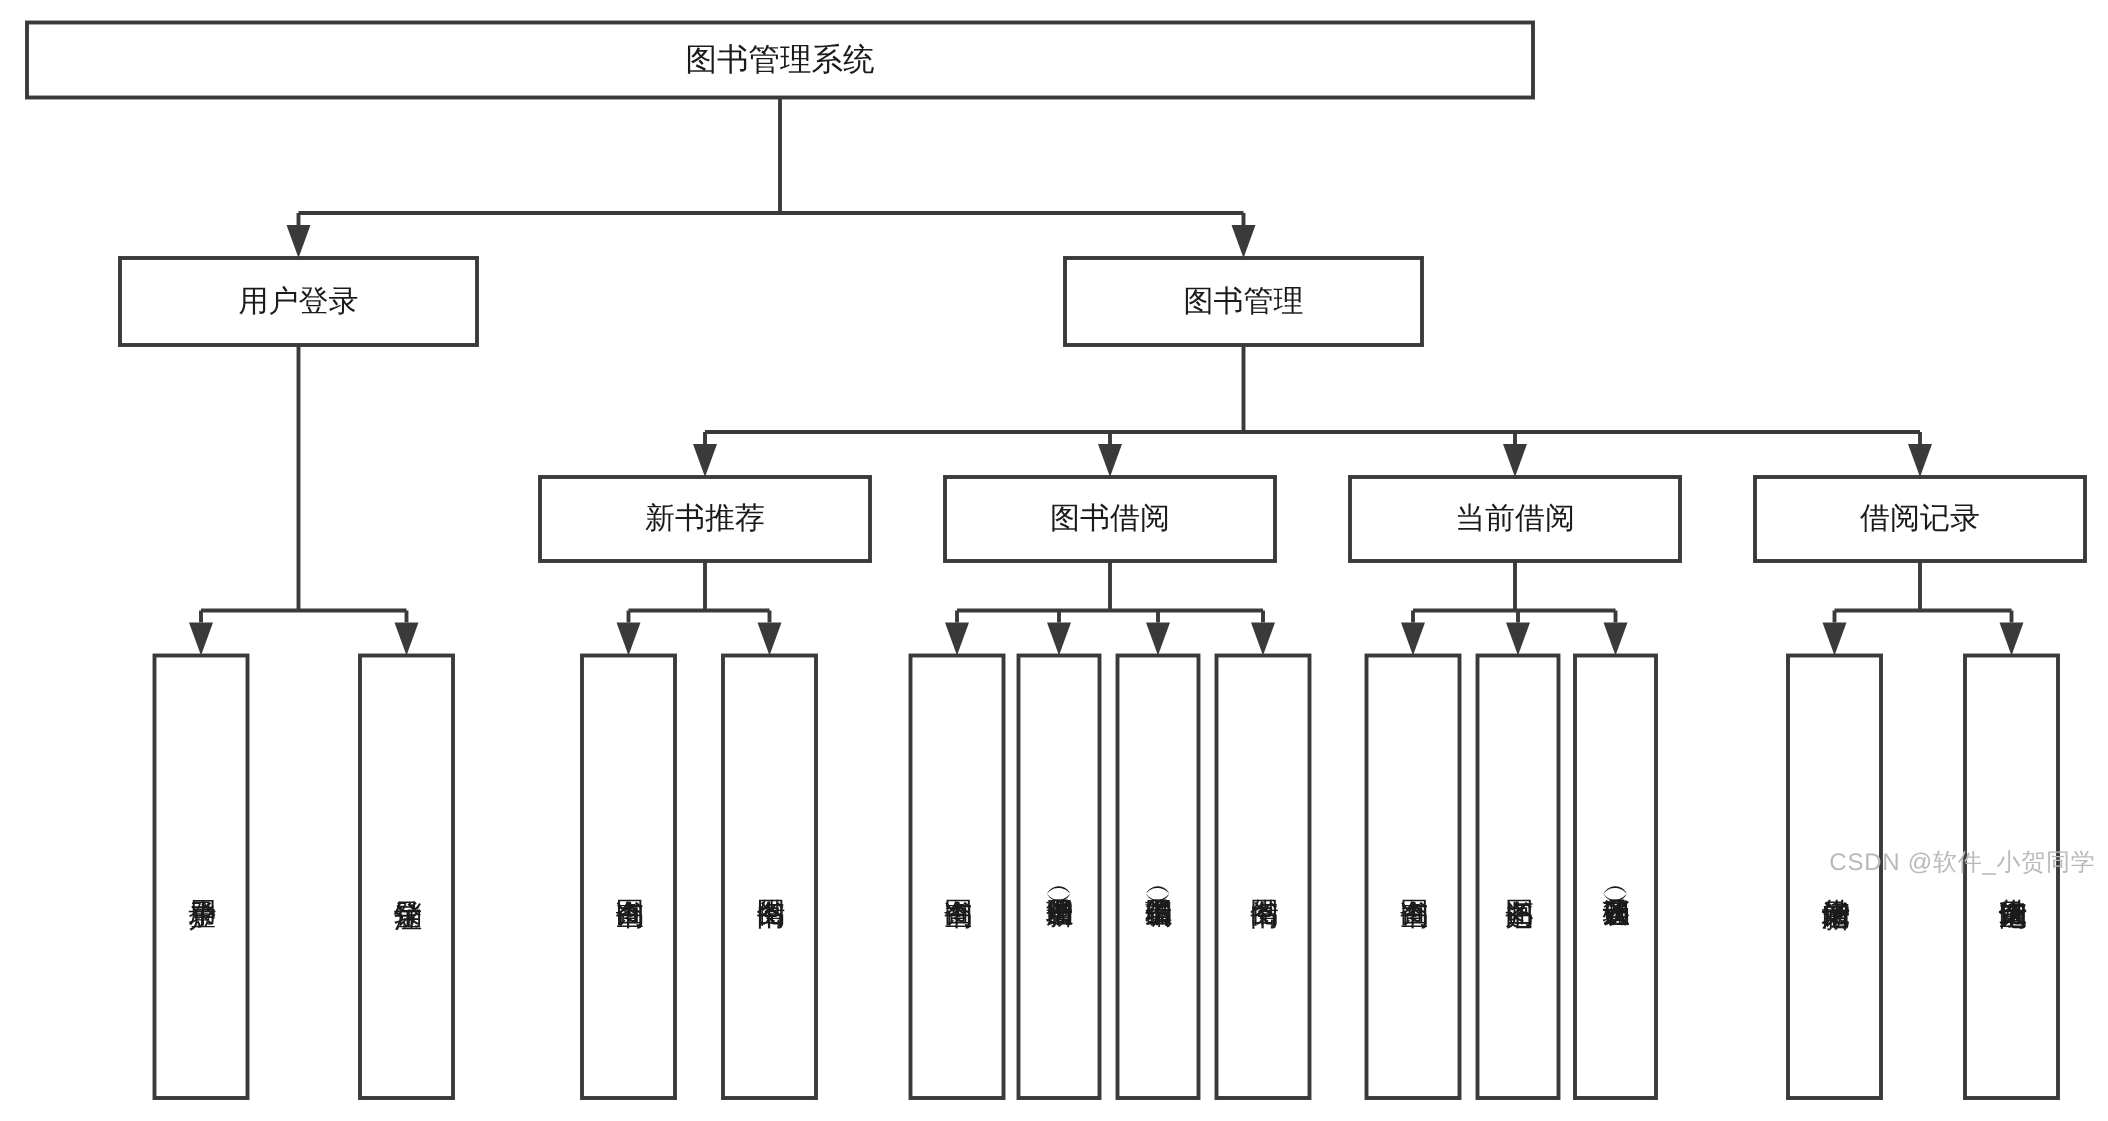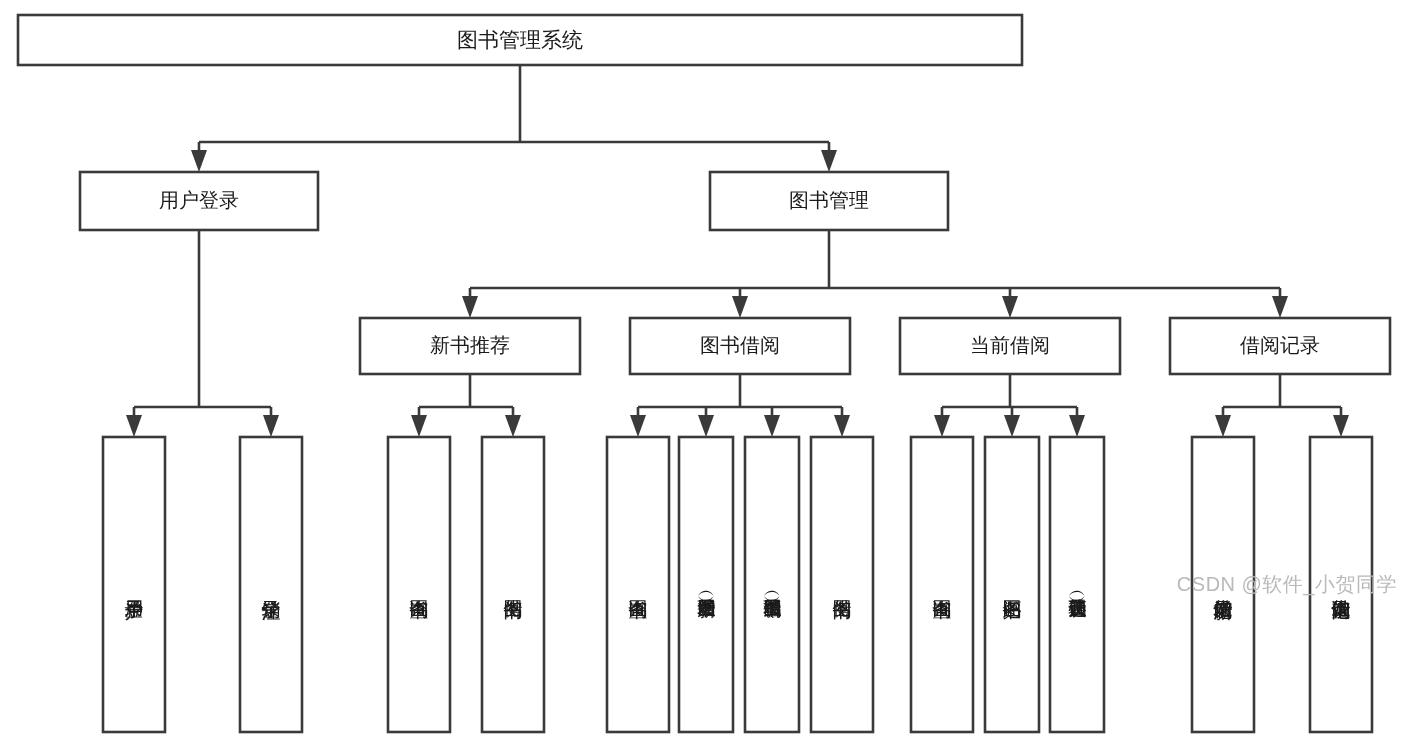--- a/index.html
+++ b/index.html
@@ -48,23 +48,23 @@
     font-size: 20px;
     text-anchor: middle;
     dominant-baseline: middle;
   }
   .node-label-top {
     font-size: 21px;
   }
   .watermark {
     position: absolute;
     right: 8px;
-    bottom: 12px;
+    bottom: 24px;
     font-family: "Liberation Sans", "DejaVu Sans", sans-serif;
-    font-size: 20px;
+    font-size: 16px;
     color: #b9b9b9;
     letter-spacing: 0.5px;
     white-space: nowrap;
     user-select: none;
   }
   .vtext {
     position: absolute;
     writing-mode: vertical-rl;
     text-orientation: upright;
     font-family: "Liberation Sans", "DejaVu Sans", sans-serif;

